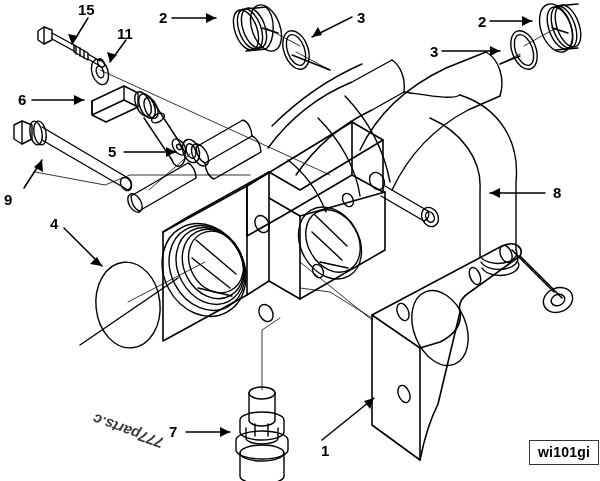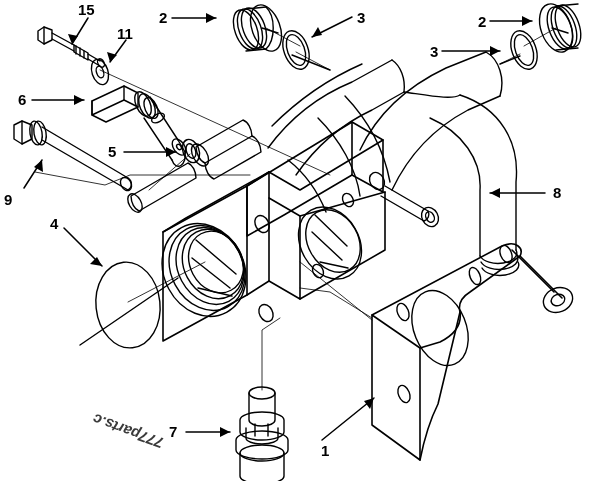--- a/index.html
+++ b/index.html
@@ -322,14 +322,15 @@
   <div class="callout-label" style="left:18px;  top:92px;">6</div>
   <div class="callout-label" style="left:108px; top:144px;">5</div>
   <div class="callout-label" style="left:4px;   top:192px;">9</div>
   <div class="callout-label" style="left:553px; top:185px;">8</div>
   <div class="callout-label" style="left:50px;  top:216px;">4</div>
   <div class="callout-label" style="left:169px; top:424px;">7</div>
   <div class="callout-label" style="left:321px; top:443px;">1</div>
 
   <div class="watermark" id="watermark-2">777parts.c</div>
 
+  <div id="code-box">wi101gi</div>
 
 </div>
 
 </body></html>

